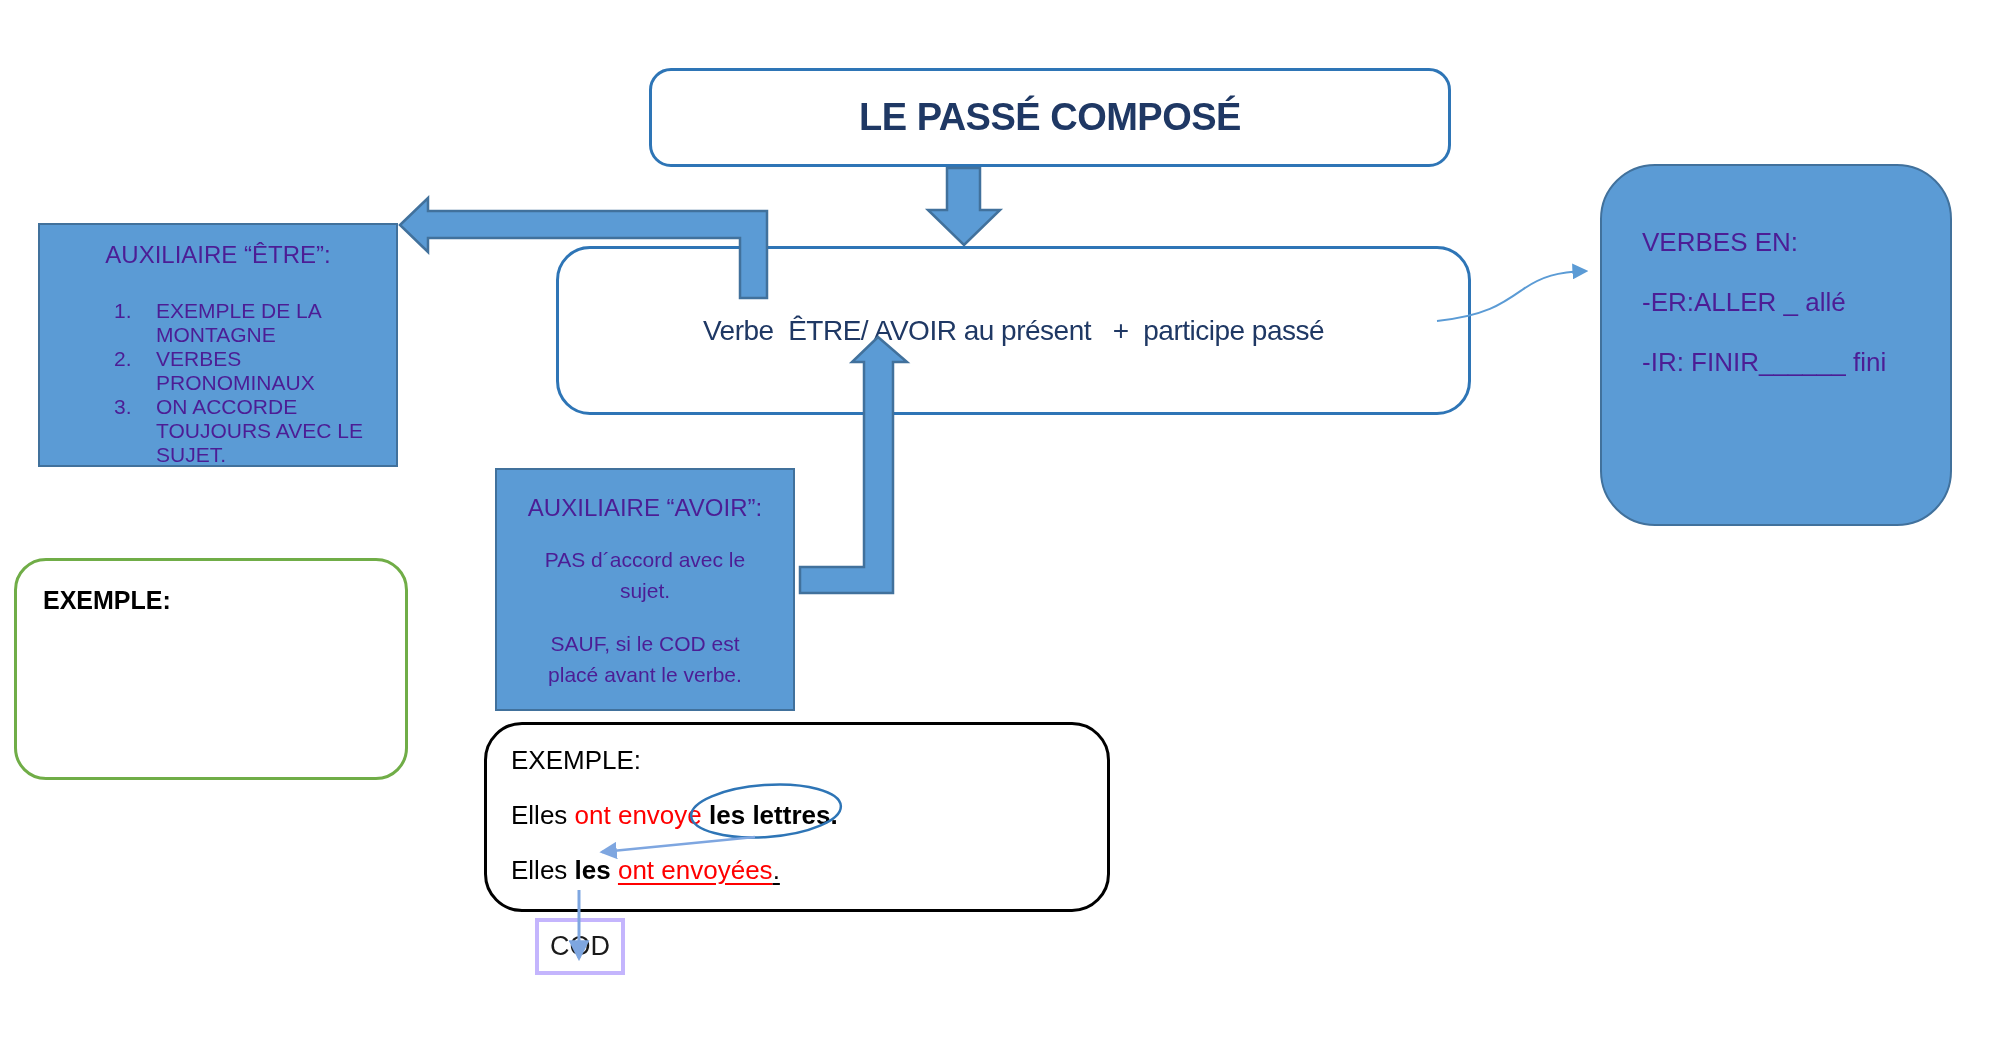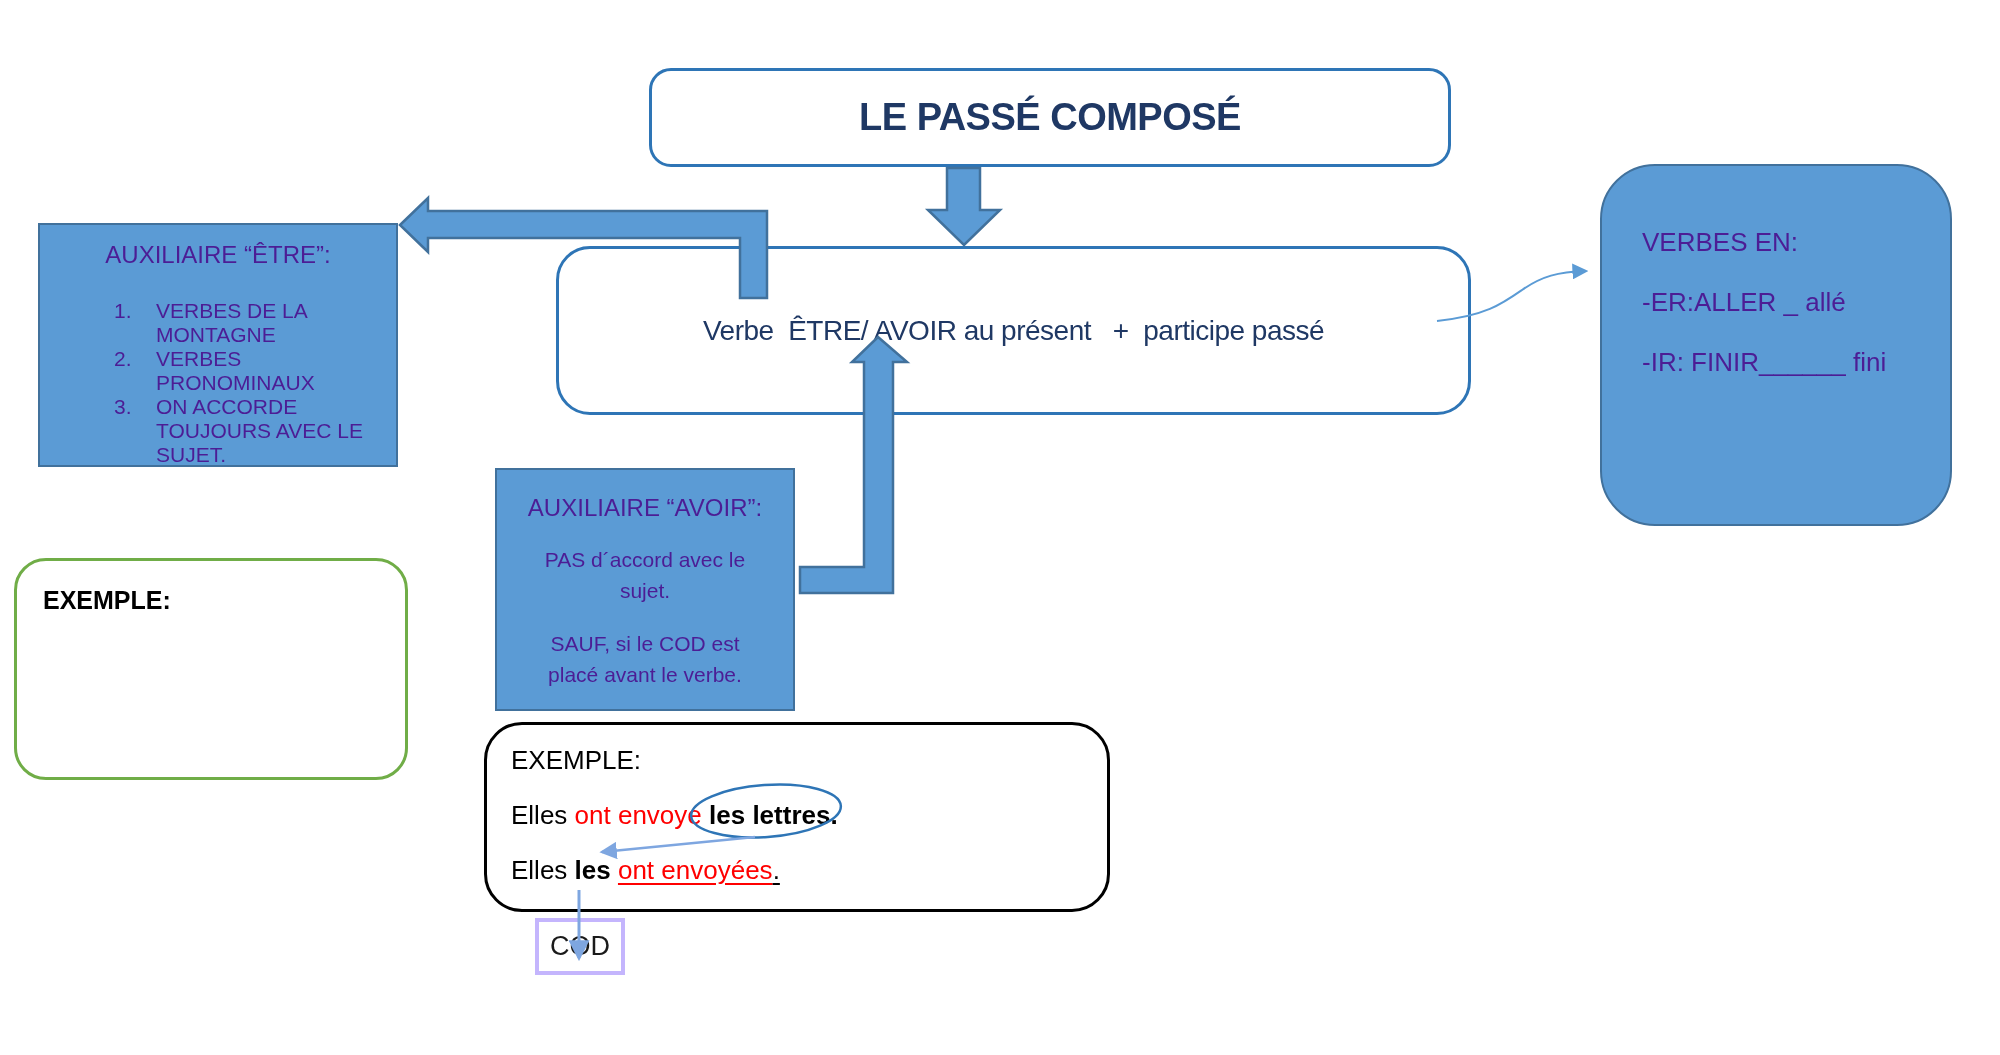--- a/index.html
+++ b/index.html
@@ -51,21 +51,21 @@
   </div>
 
   <div class="abs outline-box" id="formula-box">
     <span class="t">Verbe  ÊTRE/ AVOIR au présent   +  participe passé</span>
   </div>
 
   <div class="abs blue-box" id="etre-box">
     <p class="bt">AUXILIAIRE “ÊTRE”:</p>
     <div class="etre-row">
       <span class="num">1.</span>
-      <span class="txt">VERBES DE LA MONTAGNE</span>
+      <span class="txt">EXEMPLE DE LA MONTAGNE</span>
     </div>
     <div class="etre-row">
       <span class="num">2.</span>
       <span class="txt">VERBES PRONOMINAUX</span>
     </div>
     <div class="etre-row">
       <span class="num">3.</span>
       <span class="txt">ON ACCORDE TOUJOURS AVEC LE SUJET.</span>
     </div>
   </div>

